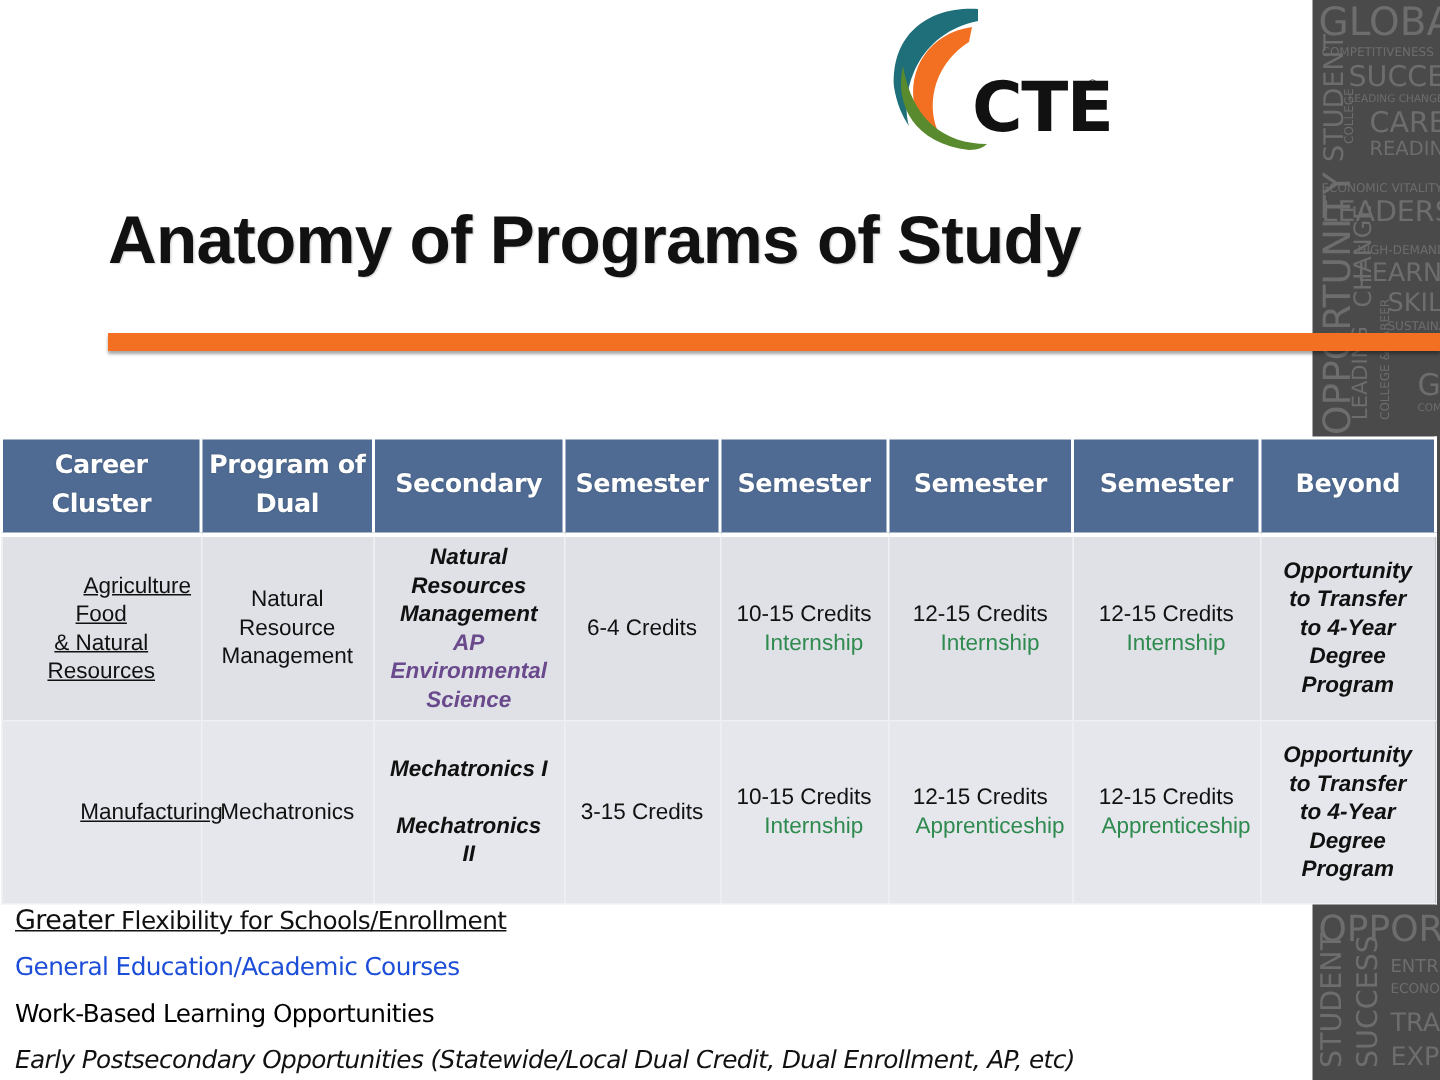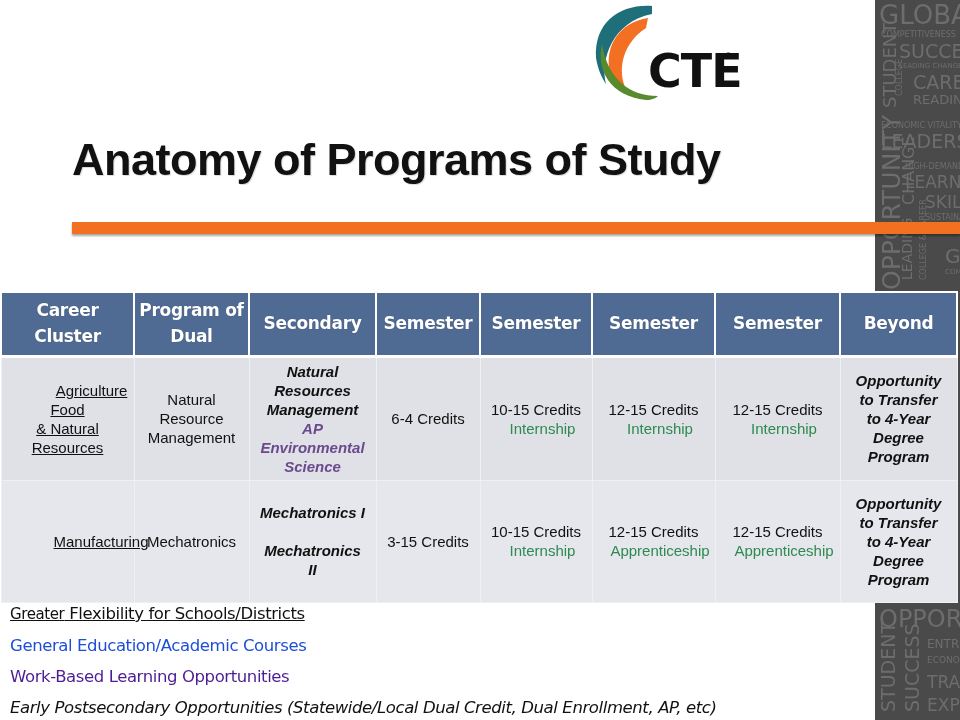--- a/index.html
+++ b/index.html
@@ -61,23 +61,23 @@
   .u { text-decoration: underline; margin-left: 48px; }
   .bi { font-weight: bold; font-style: italic; }
   .purple { color: #6a4a8c; }
   .green { color: #2e8a4e; margin-left: 13px; }
   .gap { height: 19px; }
 
   
   .legend { position: absolute; left: 10px; top: 598px; font-family: "DejaVu Sans", sans-serif; }
   .legend div { font-size: 16.5px; line-height: 31px; white-space: nowrap; letter-spacing: -0.4px; }
   .legend .l1 { color: #111; text-decoration: underline; }
-  .legend .l1 .big { font-size: 15px; }
+  .legend .l1 .big { font-size: 18px; }
   .legend .l2 { color: #1d4ed8; }
-  .legend .l3 { color: #4c1d95; }
+  .legend .l3 { color: #000000; }
   .legend .l4 { color: #111; font-style: italic; }
 </style>
 </head>
 <body>
 
 <div class="side-panel">
   <div class="words">
     <div class="w" style="font-size:26px;margin-top:2px;">GLOBAL</div>
     <div class="w" style="font-size:8px;margin-top:3px;padding-left:2px;">COMPETITIVENESS</div>
     <div class="w" style="font-size:19px;margin-top:3px;padding-left:20px;">SUCCESS</div>
@@ -178,17 +178,17 @@
       <td><span>12-15 Credits</span><br><span class="green">Apprenticeship</span></td>
       <td><span>12-15 Credits</span><br><span class="green">Apprenticeship</span></td>
       <td class="bi">
         <span>Opportunity</span><br><span>to Transfer</span><br><span>to 4-Year</span><br><span>Degree</span><br><span>Program</span>
       </td>
     </tr>
   </tbody>
 </table>
 
 <div class="legend">
-  <div class="l1"><span class="big">Greater</span><span> Flexibility for Schools/Districts</span></div>
+  <div class="l1"><span class="big">Greater</span><span> Flexibility for Schools/Enrollment</span></div>
   <div class="l2">General Education/Academic Courses</div>
   <div class="l3">Work-Based Learning Opportunities</div>
   <div class="l4">Early Postsecondary Opportunities (Statewide/Local Dual Credit, Dual Enrollment, AP, etc)</div>
 </div>
 
 </body></html>

